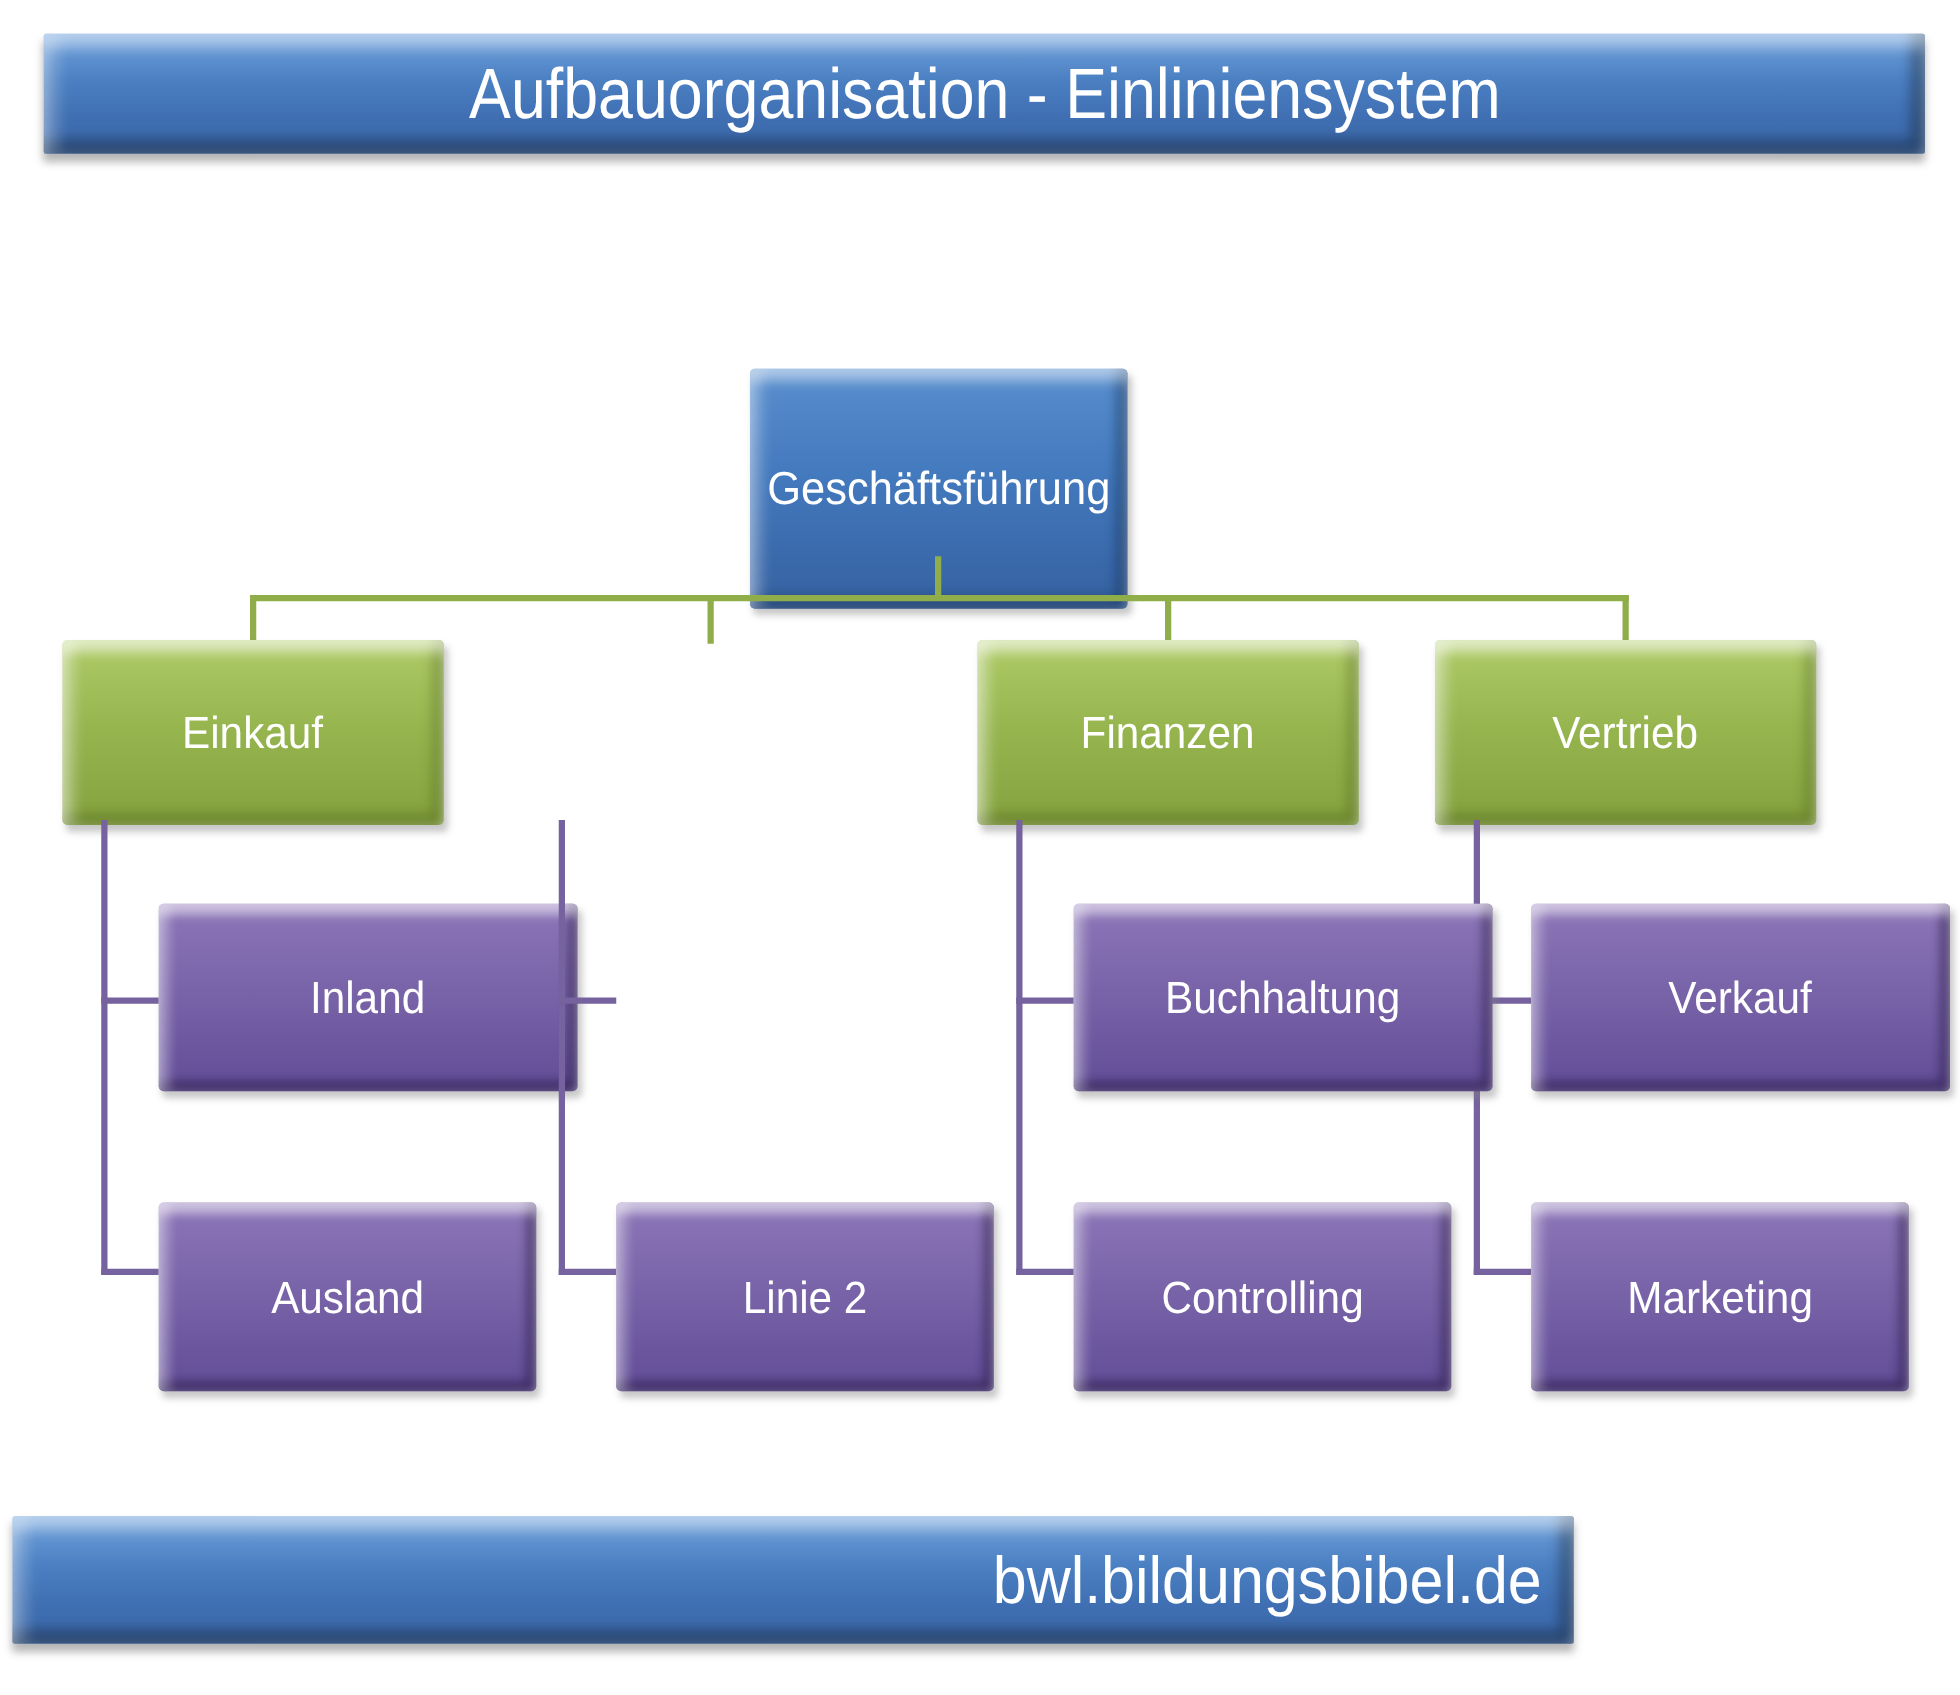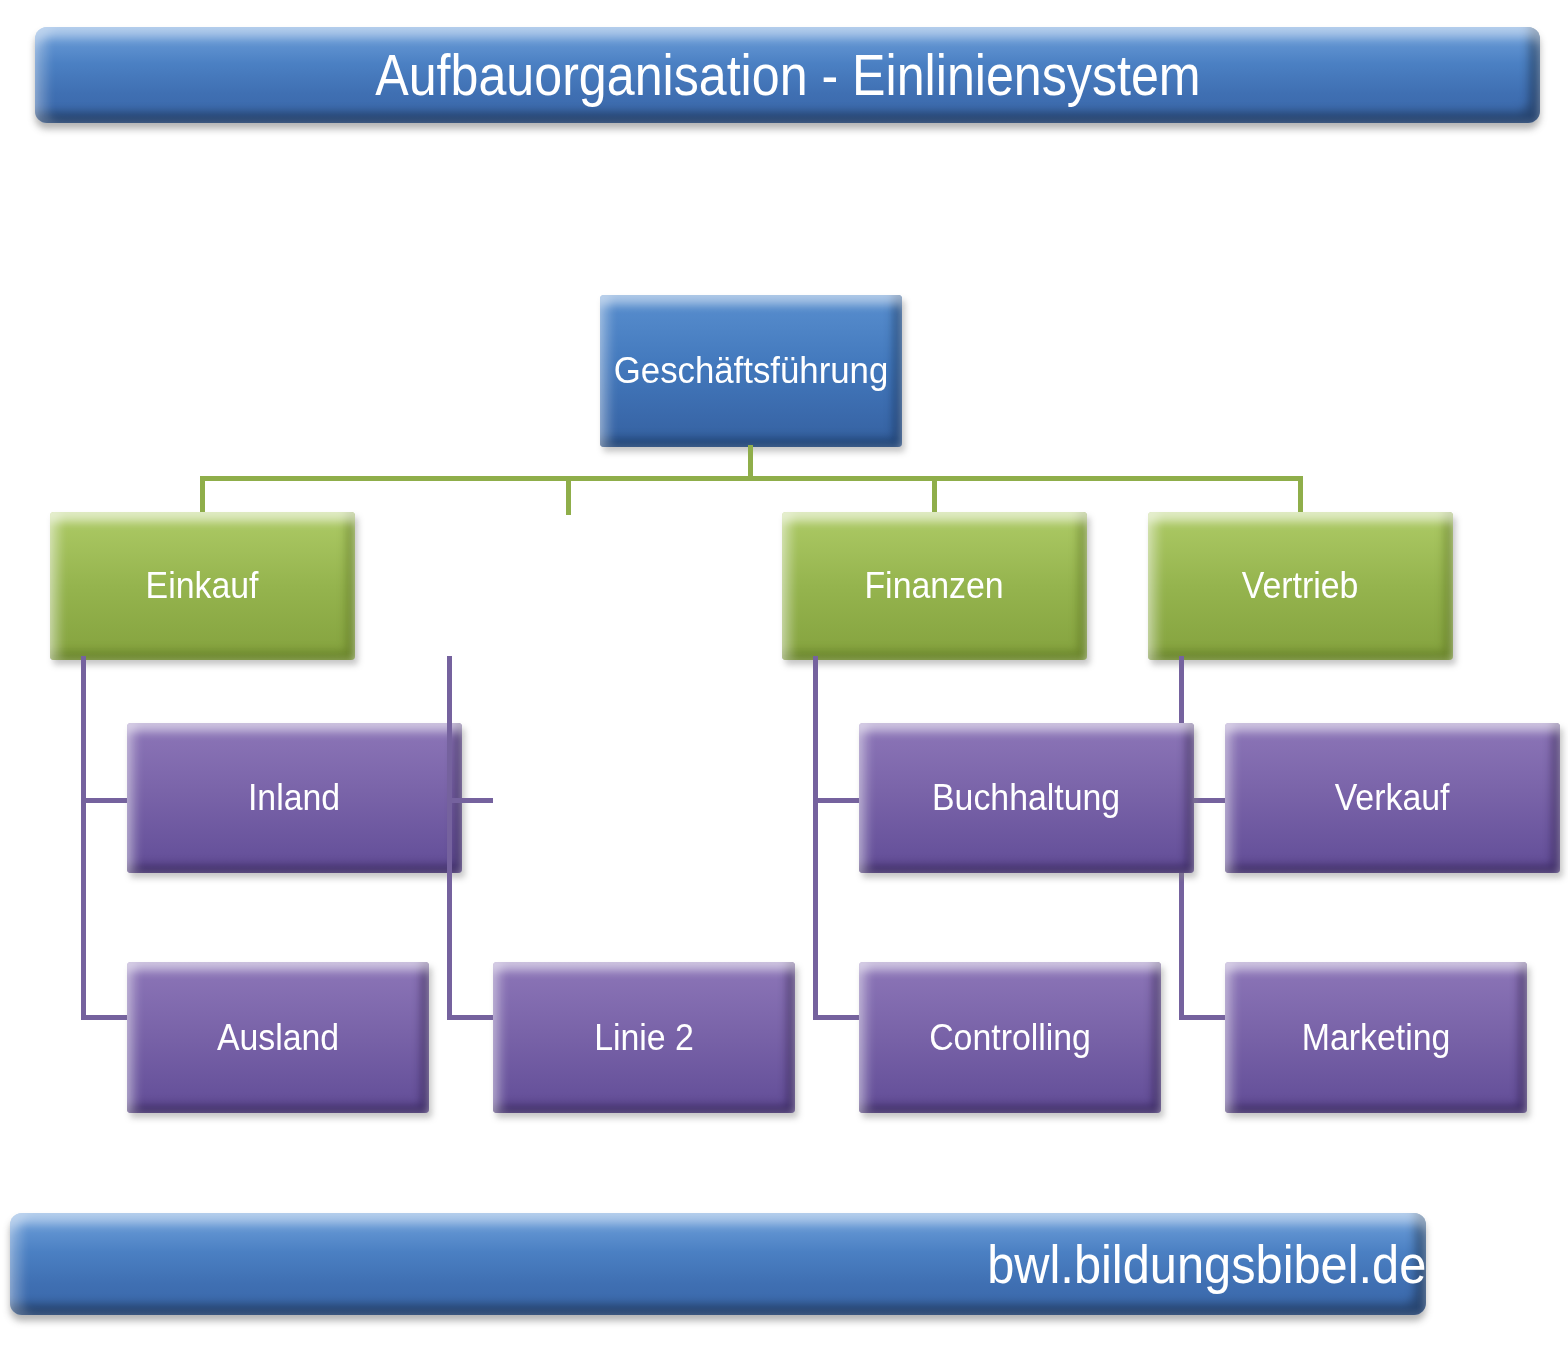--- a/index.html
+++ b/index.html
@@ -3,31 +3,31 @@
 <meta charset="utf-8">
 <style>
   html,body{margin:0;padding:0;background:#ffffff;}
   .canvas{
     position:relative;width:1568px;height:1356px;background:#ffffff;overflow:hidden;
     font-family:"Liberation Sans","DejaVu Sans",sans-serif;
   }
 
   
   .banner{
-    position:absolute;display:flex;align-items:center;color:#fff;border-radius:12px;
+    position:absolute;display:flex;align-items:center;color:#fff;border-radius:2px;
     background:linear-gradient(180deg,#71a2dc 0%,#4b80c3 38%,#3f6fb2 70%,#3a67a9 100%);
     box-shadow:
       inset 0 11px 10px rgba(255,255,255,.42),
       inset 12px 0 10px rgba(255,255,255,.22),
       inset -11px -11px 10px rgba(0,0,0,.34),
       0 6px 7px rgba(90,90,90,.45);
   }
   .title-bar{left:35px;top:27px;width:1505px;height:96px;justify-content:center;}
   .title-bar .t{font-size:57px;display:inline-block;transform:scaleX(.88);white-space:nowrap;}
-  .footer-bar{left:10px;top:1213px;width:1416px;height:102px;justify-content:flex-end;box-sizing:border-box;}
+  .footer-bar{left:10px;top:1213px;width:1249px;height:102px;justify-content:flex-end;padding-right:26px;box-sizing:border-box;}
   .footer-bar .t{font-size:53px;display:inline-block;transform:scaleX(.92);transform-origin:right center;white-space:nowrap;}
 
   
   .node{
     position:absolute;display:flex;align-items:center;justify-content:center;
     color:#fff;border-radius:4px;text-align:center;
   }
   .node .lbl{display:inline-block;transform:scaleX(.94);white-space:nowrap;}
   .node-blue{
     background:linear-gradient(180deg,#598fcf 0%,#4379bd 45%,#3a69ab 80%,#35619f 100%);
@@ -49,21 +49,21 @@
   }
   .node-purple{
     background:linear-gradient(180deg,#8d76b8 0%,#7a64a9 45%,#68539c 85%,#614c95 100%);
     box-shadow:
       inset 0 9px 8px rgba(255,255,255,.50),
       inset 9px 0 8px rgba(255,255,255,.28),
       inset -8px -8px 8px rgba(25,10,50,.45),
       3px 5px 6px rgba(130,130,130,.45);
     font-size:36px;
   }
-  .root-node{left:600px;top:295px;width:302px;height:152px;}
+  .root-node{left:600px;top:295px;width:302px;height:192px;}
 
   
   .line{position:absolute;}
   .line-green{background:#8fae4a;}
   .line-purple{background:#75629e;}
   .bus{left:200px;top:476px;width:1103px;height:5px;}
   .root-stub{left:748px;top:445px;width:5px;height:34px;}
   .col-stub{top:476px;width:5px;height:39px;}
 
   

